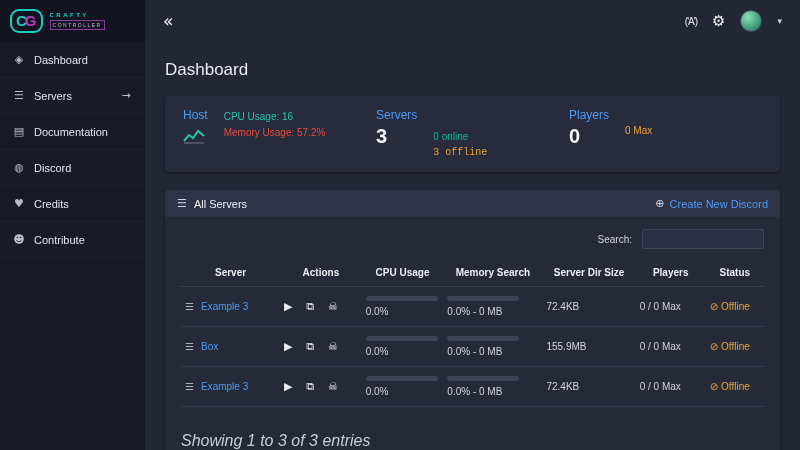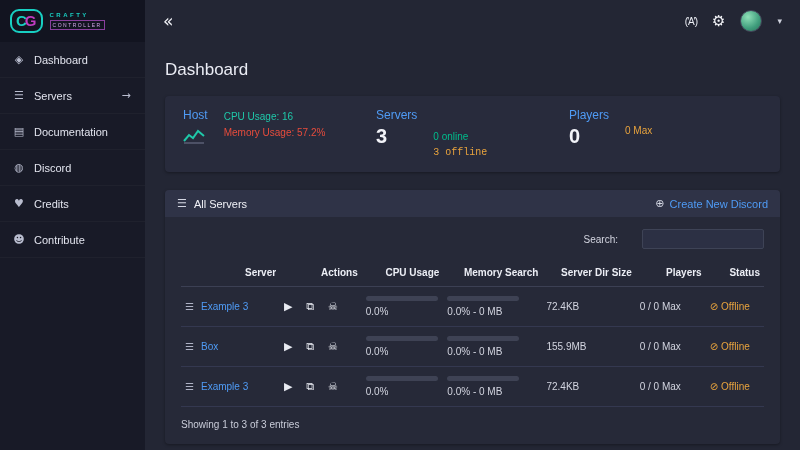--- a/index.html
+++ b/index.html
@@ -52,39 +52,39 @@
   .offline-line { color:#e8a33d;font-family:Liberation Mono, monospace; }
   .max-line { color:#e8a33d; margin-top:14px; }
   .chart-icon { margin-top:6px; }
 
   
   .servers-card { background:#262938; border-radius:4px; box-shadow:0 1px 3px rgba(0,0,0,.35); }
   .card-header { background:#2f3347; border-radius:4px 4px 0 0; padding:7px 12px; display:flex; align-items:center; gap:7px; font-size:11px; color:#f0f1f6; }
   .card-header .icon { color:#d4d7e3; font-size:11px; }
   .create-link { margin-left:auto; color:#4f9bf5; display:flex; align-items:center; gap:5px; cursor:pointer; text-decoration:none; font-size:11px; }
   .card-body { padding:12px 16px 14px; }
-  .search-row { display:flex; justify-content:flex-end; align-items:center; gap:24px; font-size:10px; color:#d3d5e0; margin-bottom:12px; }
+  .search-row { display:flex; justify-content:flex-end; align-items:center; gap:10px; font-size:10px; color:#d3d5e0; margin-bottom:12px; }
   .search-row input { width:122px; height:20px; background:#2c3044; border:1px solid #3e4356; border-radius:2px; color:#e0e2ec; font-size:10px; padding:0 5px; outline:none; }
 
   table { width:100%; border-collapse:collapse; font-size:10px; table-layout:fixed; }
-  th { text-align:right; font-size:10px; font-weight:bold; color:#eceef5; padding:6px 4px 8px; border-bottom:1px solid #3c4054; }
+  th { text-align:center; font-size:10px; font-weight:bold; color:#eceef5; padding:6px 4px 8px; border-bottom:1px solid #3c4054; }
   td { padding:9px 4px; border-bottom:1px solid #343850; color:#d3d5e0; vertical-align:middle; }
   tbody tr:last-child td { border-bottom:1px solid #343850; }
   .col-server { width:17%; } .col-actions { width:14%; } .col-cpu { width:14%;margin-left:36px; }
   .col-mem { width:17%; } .col-size { width:16%; } .col-players { width:12%; } .col-status { width:10%; }
 
   .server-cell { display:flex; align-items:center; gap:7px; }
   .server-cell .icon { color:#aeb2c5; }
   .server-link { color:#4f9bf5; text-decoration:none; cursor:pointer; }
   .actions-cell .icon { color:#e9ebf2; margin-right:11px; cursor:pointer; font-size:11px; }
   .bar { width:72px; height:5px; background:#3e4254; border-radius:3px; }
   .bar-text { margin-top:5px; color:#d3d5e0; }
   .status-cell { color:#e8a33d; white-space:nowrap;margin-top:45px; }
   .status-cell .icon { margin-right:3px; }
-  .table-footer { margin-top:12px; font-size:10px; color:#c9ccd9; }
+  .table-footer { margin-top:25px; font-size:16px; color:#c9ccd9;font-style:italic; }
 </style>
 </head>
 <body>
 
 <div class="app">
 
   <aside class="sidebar">
     <div class="logo-bar">
       <div class="logo-mark">
         <span class="mark-c">C</span><span class="mark-g">G</span>

